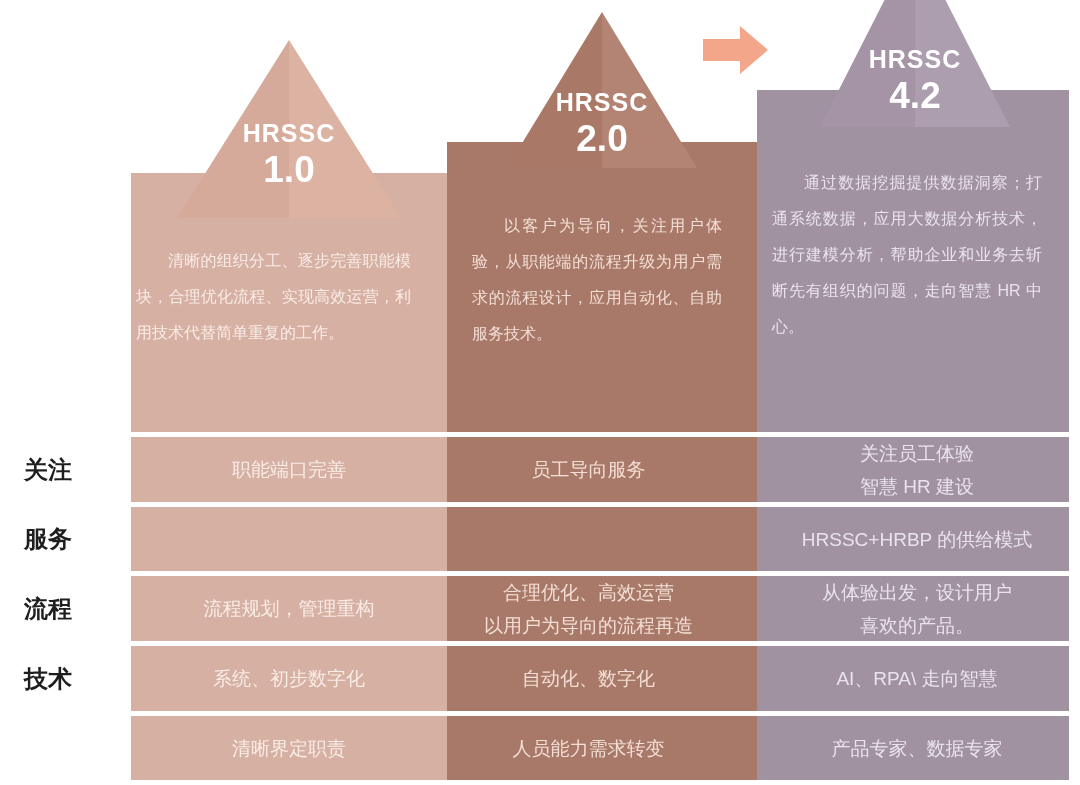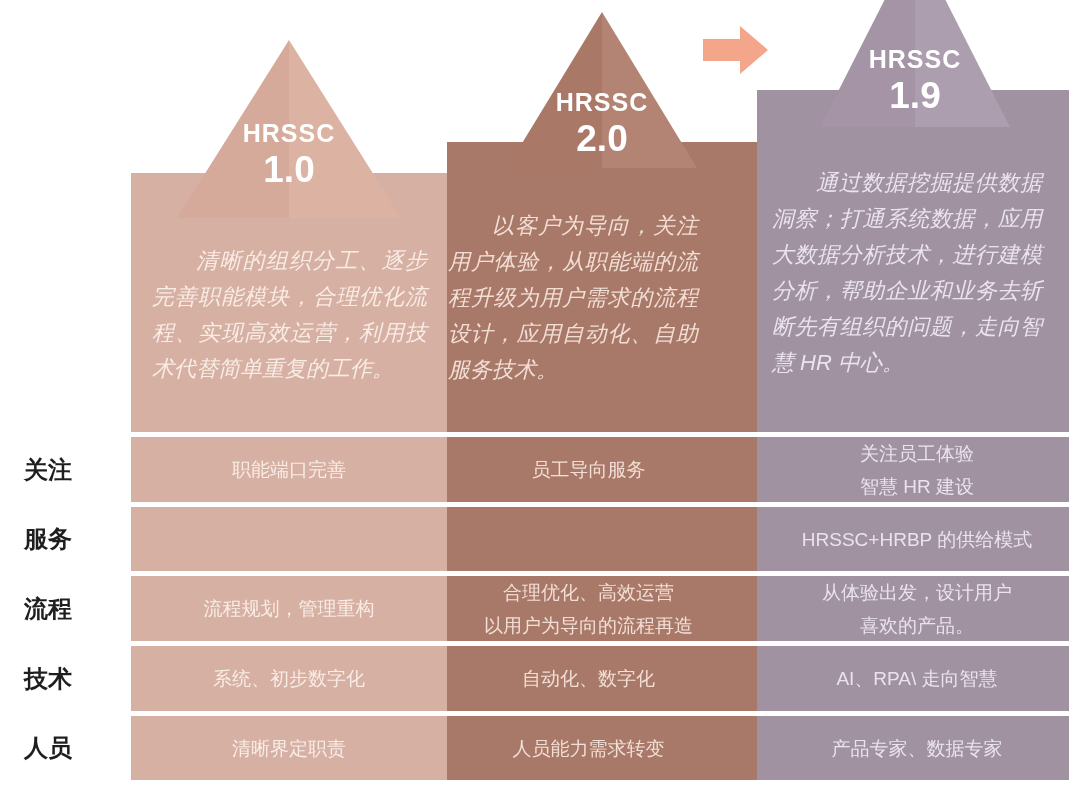--- a/index.html
+++ b/index.html
@@ -10,23 +10,22 @@
   .bg-svg{position:absolute;left:0;top:0;z-index:1;}
   .txt{position:absolute;z-index:2;}
 
   
   .col-header{width:200px;text-align:center;color:#ffffff;font-weight:700;}
   .col-header .t{font-size:25px;line-height:30px;letter-spacing:1px;}
   .col-header .v{font-size:37px;line-height:44px;}
 
   
   .desc{
-    text-align:justify;text-indent:2em;font-size:22px;line-height:36px;
+    text-align:justify;text-indent:2em;font-size:16px;line-height:36px;
     letter-spacing:0;
-    font-style:italic;
   }
   .c1-ink{color:#f9ece5;}
   .c2-ink{color:#f3ded5;}
   .c3-ink{color:#eae3ee;}
 
   
   .row-label{
     left:14px;width:120px;padding-left:10px;box-sizing:border-box;
     display:flex;align-items:center;
     font-size:24px;font-weight:700;color:#1e1e1e;
@@ -80,32 +79,31 @@
   <div class="txt col-header" style="left:189px;top:118px;">
     <div class="t">HRSSC</div>
     <div class="v">1.0</div>
   </div>
   <div class="txt col-header" style="left:502px;top:87px;">
     <div class="t">HRSSC</div>
     <div class="v">2.0</div>
   </div>
   <div class="txt col-header" style="left:815px;top:44px;">
     <div class="t">HRSSC</div>
-    <div class="v">1.9</div>
+    <div class="v">4.2</div>
   </div>
 
-  <div class="txt desc c1-ink" style="left:152px;top:243px;width:275px;">清晰的组织分工、逐步完善职能模块，合理优化流程、实现高效运营，利用技术代替简单重复的工作。</div>
-  <div class="txt desc c2-ink" style="left:448px;top:208px;width:250px;">以客户为导向，关注用户体验，从职能端的流程升级为用户需求的流程设计，应用自动化、自助服务技术。</div>
+  <div class="txt desc c1-ink" style="left:136px;top:243px;width:275px;">清晰的组织分工、逐步完善职能模块，合理优化流程、实现高效运营，利用技术代替简单重复的工作。</div>
+  <div class="txt desc c2-ink" style="left:472px;top:208px;width:250px;">以客户为导向，关注用户体验，从职能端的流程升级为用户需求的流程设计，应用自动化、自助服务技术。</div>
   <div class="txt desc c3-ink" style="left:772px;top:165px;width:270px;">通过数据挖掘提供数据洞察；打通系统数据，应用大数据分析技术，进行建模分析，帮助企业和业务去斩断先有组织的问题，走向智慧 HR 中心。</div>
 
   <div class="txt row-label rowy0">关注</div>
   <div class="txt row-label rowy1">服务</div>
   <div class="txt row-label rowy2">流程</div>
   <div class="txt row-label rowy3">技术</div>
-  <div class="txt row-label rowy4">人员</div>
 
   <div class="txt cell colx1 rowy0 c1-ink">职能端口完善</div>
   <div class="txt cell colx2 rowy0 c2-ink">员工导向服务</div>
   <div class="txt cell colx3 rowy0 c3-ink">关注员工体验
 智慧 HR 建设</div>
 
   <div class="txt cell colx3 rowy1 c3-ink">HRSSC+HRBP 的供给模式</div>
 
   <div class="txt cell colx1 rowy2 c1-ink">流程规划，管理重构</div>
   <div class="txt cell colx2 rowy2 c2-ink">合理优化、高效运营

